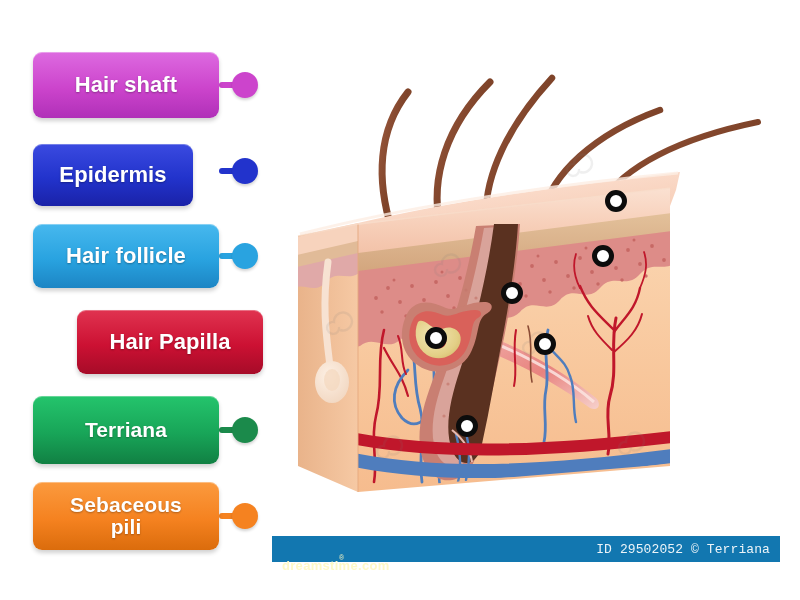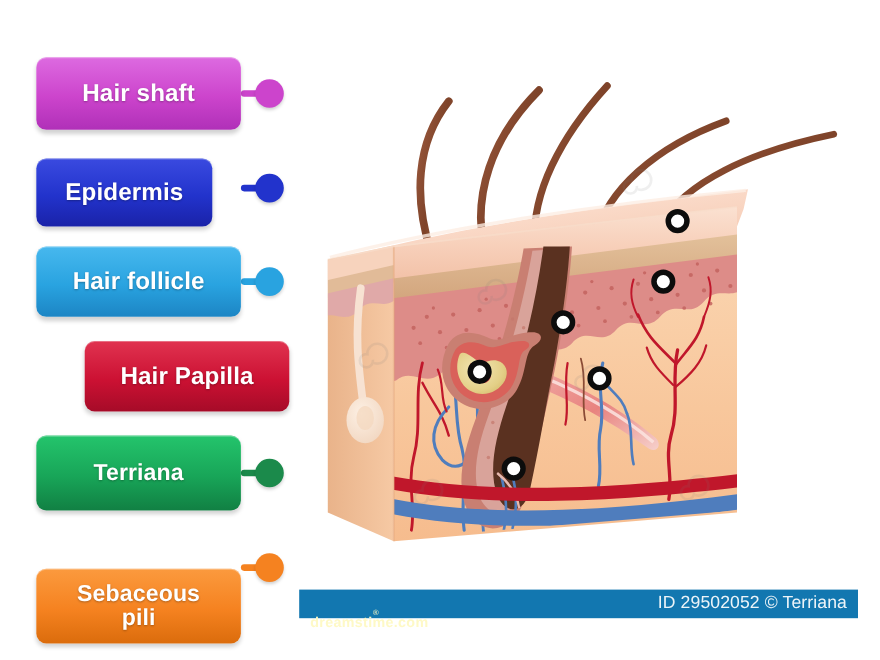--- a/index.html
+++ b/index.html
@@ -103,23 +103,24 @@
   }
   #watermark-logo .reg {
     position: absolute;
     top: -4px;
     left: 57px;
     font-size: 7px;
     font-weight: normal;
   }
   #watermark-id {
     color: #ffffff;
-    font-size: 16px;
+    font-size: 13px;
     opacity: 0.92;
     letter-spacing: 0.1px;
+    font-family: Liberation Mono, monospace;
   }
 </style>
 </head>
 <body>
 
 <div id="stage">
 
   <div id="diagram">
     <svg width="500" height="480" viewBox="0 0 500 480" xmlns="http://www.w3.org/2000/svg">
       <defs>
@@ -423,21 +424,21 @@
               box-shadow:0 3px 4px rgba(0,0,0,0.18), inset 0 1px 0 rgba(255,255,255,0.30);">
     <span class="tile-inner">
       <span>Terriana</span><br>
     </span>
   </div>
 
   <div class="connector" style="left:219px; top:513px; width:26px; background:#f58220;"></div>
   <div class="conn-dot" style="left:232px; top:503px; background:#f58220;"></div>
   <div class="label-tile" style="left:33px; top:482px; width:186px; height:68px; font-size:21px;
               background:linear-gradient(180deg,#fb9a3e 0%,#f58220 55%,#db6c0c 100%);
-              box-shadow:0 3px 4px rgba(0,0,0,0.18), inset 0 1px 0 rgba(255,255,255,0.35);margin-top:35px;">
+              box-shadow:0 3px 4px rgba(0,0,0,0.18), inset 0 1px 0 rgba(255,255,255,0.35);">
     <span class="tile-inner">
       <span>Sebaceous</span><br>
       <span>pili</span>
     </span>
   </div>
 
   <div id="watermark-bar">
     <div id="watermark-logo">
       <span>dreamstime.com</span>
       <span class="reg">®</span>

